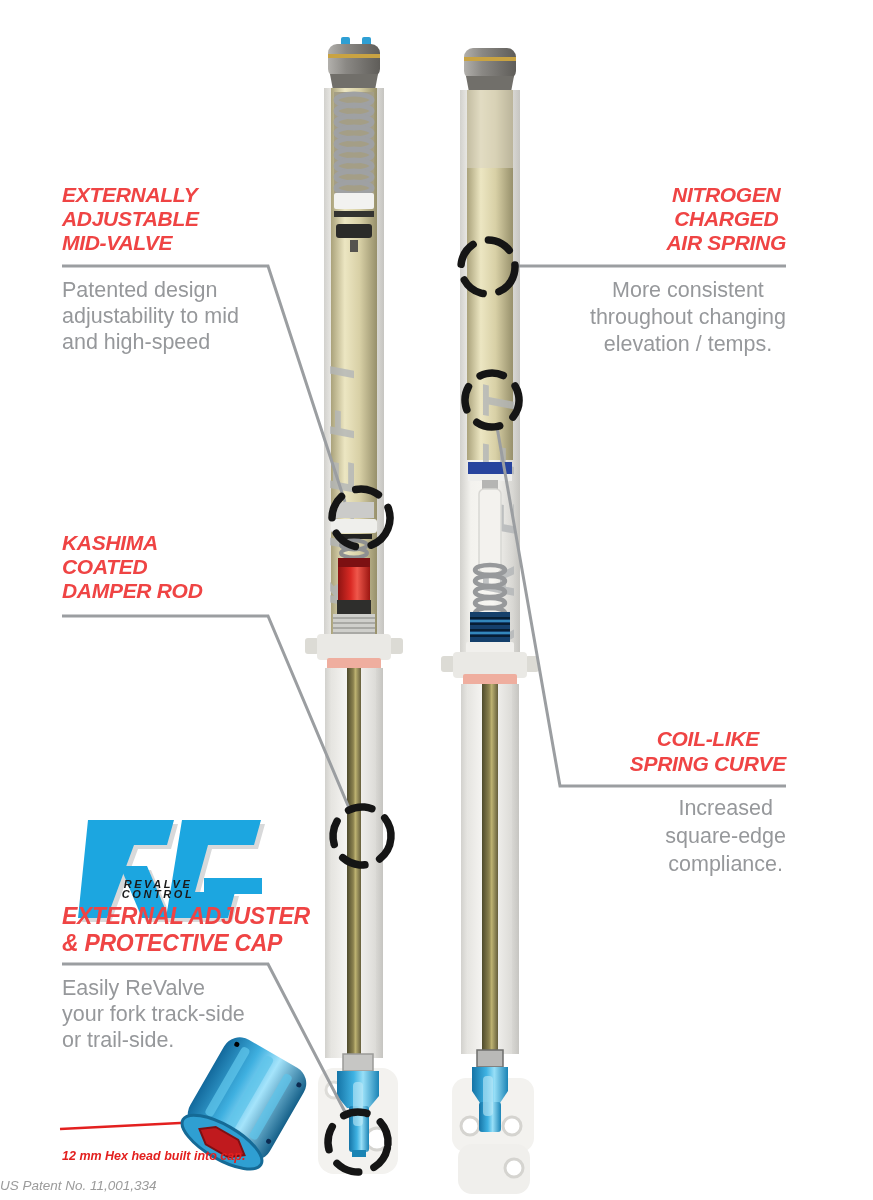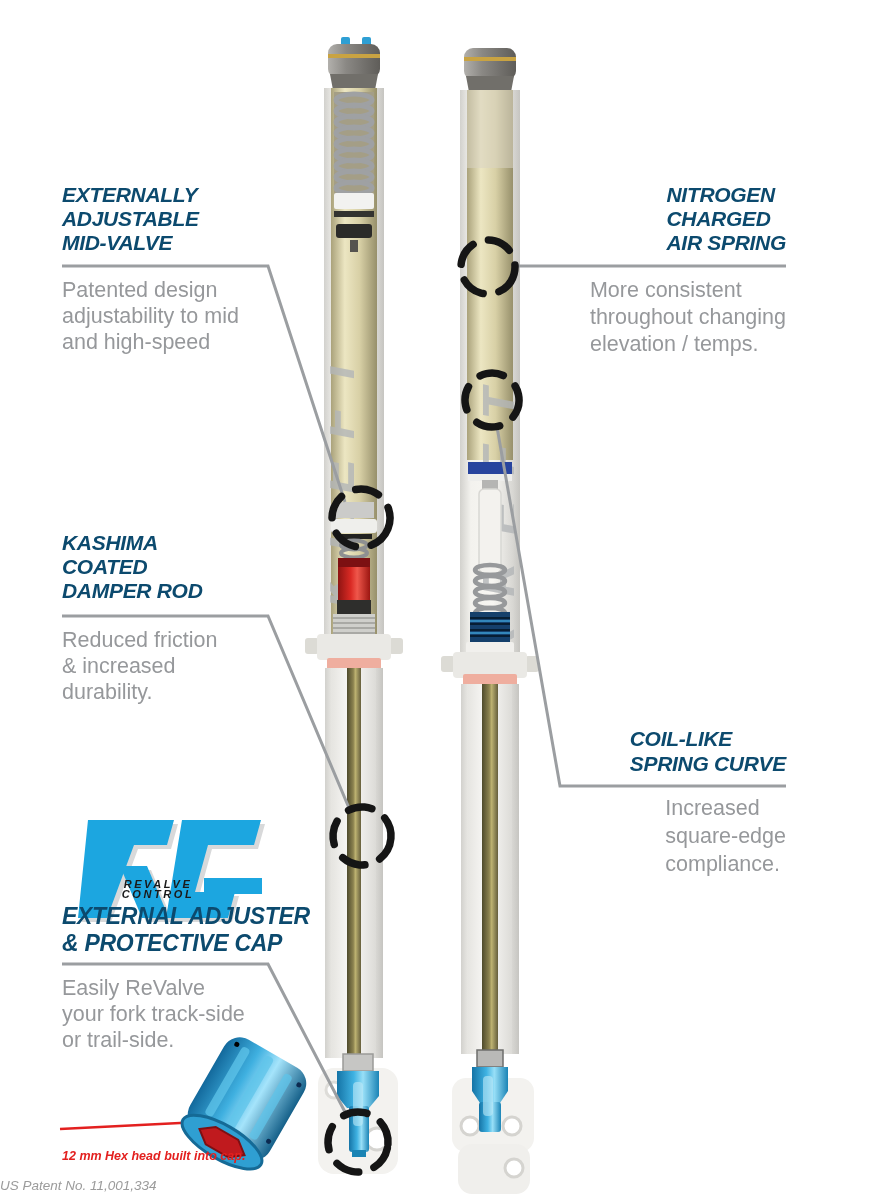--- a/index.html
+++ b/index.html
@@ -1,24 +1,24 @@
 <!DOCTYPE html>
 <html><head>
 <meta charset="utf-8">
 <style>
   html,body{margin:0;padding:0;background:#fff;}
   .canvas{position:relative;width:873px;height:1200px;background:#fff;overflow:hidden;
           font-family:"Liberation Sans",sans-serif;}
   .canvas svg.art{position:absolute;left:0;top:0;}
   .txt{position:absolute;}
   .co-head{font-style:italic;font-weight:bold;font-size:21px;line-height:24px;
-           color:#0c4a6e;letter-spacing:-0.3px;white-space:nowrap;}
+           color:#ef4444;letter-spacing:-0.3px;white-space:nowrap;}
   .co-head.big{font-size:23px;line-height:27px;}
   .co-body{font-size:21.5px;line-height:26px;color:#96989b;white-space:nowrap;}
-  .alignR{text-align:left;}
+  .alignR{text-align:center;}
   .rc-sub{font-style:italic;font-weight:bold;font-size:11px;line-height:9.5px;
           letter-spacing:2.6px;color:#1a1a1a;text-align:center;white-space:nowrap;}
   .red-note{font-style:italic;font-weight:bold;font-size:12.5px;color:#e3201f;white-space:nowrap;margin-top:16px;}
   .patent{font-style:italic;font-size:13.5px;color:#9b9b9b;text-align:left;width:873px;}
 </style>
 </head>
 <body>
 
 <div class="canvas">
 
@@ -281,25 +281,20 @@
     <div>More consistent</div>
     <div>throughout changing</div>
     <div>elevation / temps.</div>
   </div>
 
   <div class="txt co-head" style="left:62px;top:531px;">
     <div>KASHIMA</div>
     <div>COATED</div>
     <div>DAMPER ROD</div>
   </div>
-  <div class="txt co-body" style="left:62px;top:627px;">
-    <div>Reduced friction</div>
-    <div>&amp; increased</div>
-    <div>durability.</div>
-  </div>
 
   <div class="txt co-head alignR" style="right:87px;top:726px;line-height:25px;">
     <div>COIL-LIKE</div>
     <div>SPRING CURVE</div>
   </div>
   <div class="txt co-body alignR" style="right:87px;top:794px;line-height:28px;">
     <div>Increased</div>
     <div>square-edge</div>
     <div>compliance.</div>
   </div>

